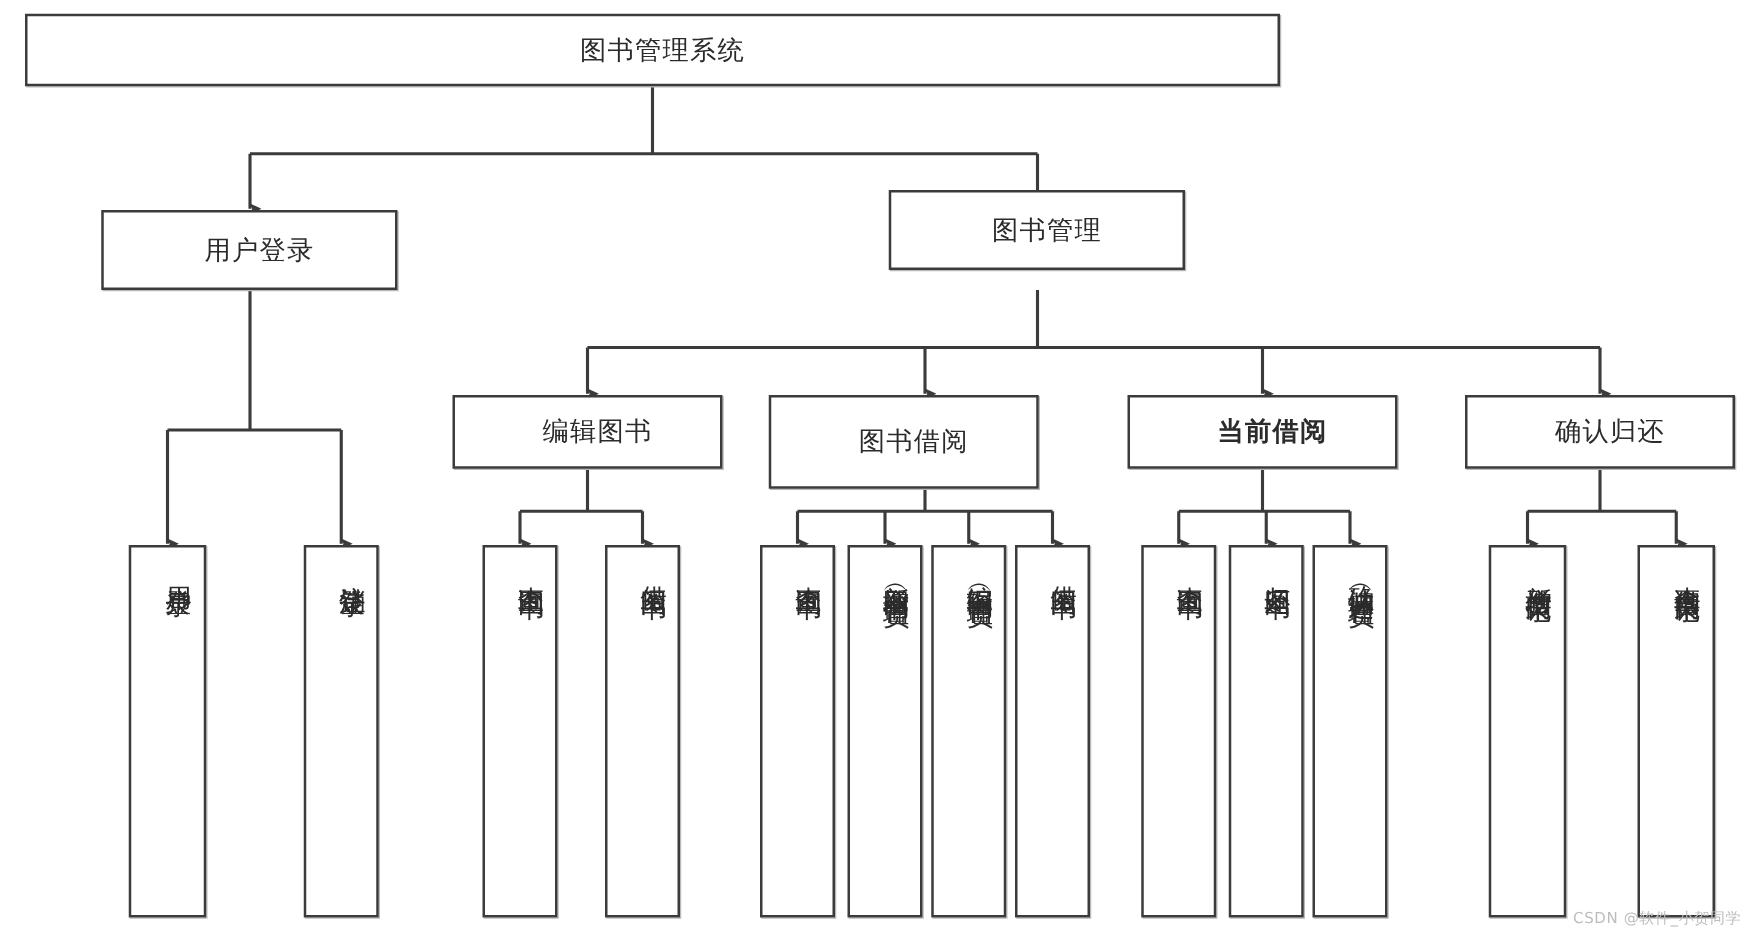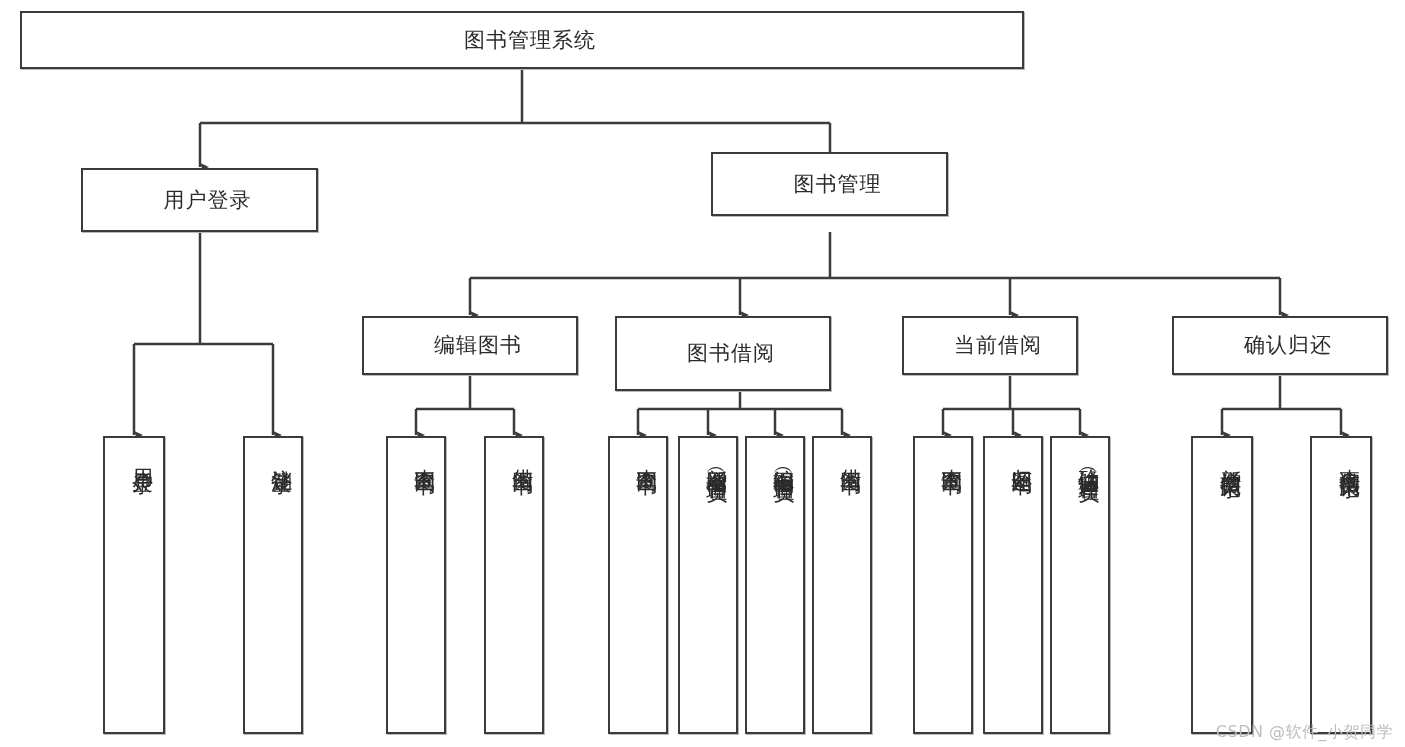--- a/index.html
+++ b/index.html
@@ -64,21 +64,21 @@
     text-orientation: upright;
     font-size: 21px;
     line-height: 1.32;
     letter-spacing: 2px;
     white-space: nowrap;
   }
   .watermark {
     position: absolute;
     right: 12px;
     bottom: 4px;
-    font-size: 16px;
+    font-size: 12px;
     color: #bdbdbd;
     letter-spacing: 0.5px;
     white-space: nowrap;
     user-select: none;
   }
 </style>
 </head>
 <body>
 
 <div id="diagram-root">
@@ -135,21 +135,21 @@
       </div>
       <div class="node horiz" style="left: 711px; top: 152px; width: 237px; height: 64px;">
         <span class="node-label">图书管理</span>
       </div>
       <div class="node horiz" style="left: 362px; top: 316px; width: 216px; height: 59px;">
         <span class="node-label">编辑图书</span>
       </div>
       <div class="node horiz" style="left: 615px; top: 316px; width: 216px; height: 75px;">
         <span class="node-label">图书借阅</span>
       </div>
-      <div class="node horiz" style="left: 902px; top: 316px; width: 176px; height: 59px;">
+      <div class="node horiz" style="left: 902px; top: 316px; width: 216px; height: 59px; font-weight: bold;">
         <span class="node-label">当前借阅</span>
       </div>
       <div class="node horiz" style="left: 1172px; top: 316px; width: 216px; height: 59px;">
         <span class="node-label">确认归还</span>
       </div>
       <div class="node vert" style="left: 103px; top: 436px; width: 62px; height: 298px;">
         <span class="node-label">用户登录</span>
       </div>
       <div class="node vert" style="left: 243px; top: 436px; width: 60px; height: 298px;">
         <span class="node-label">注销登录</span>

